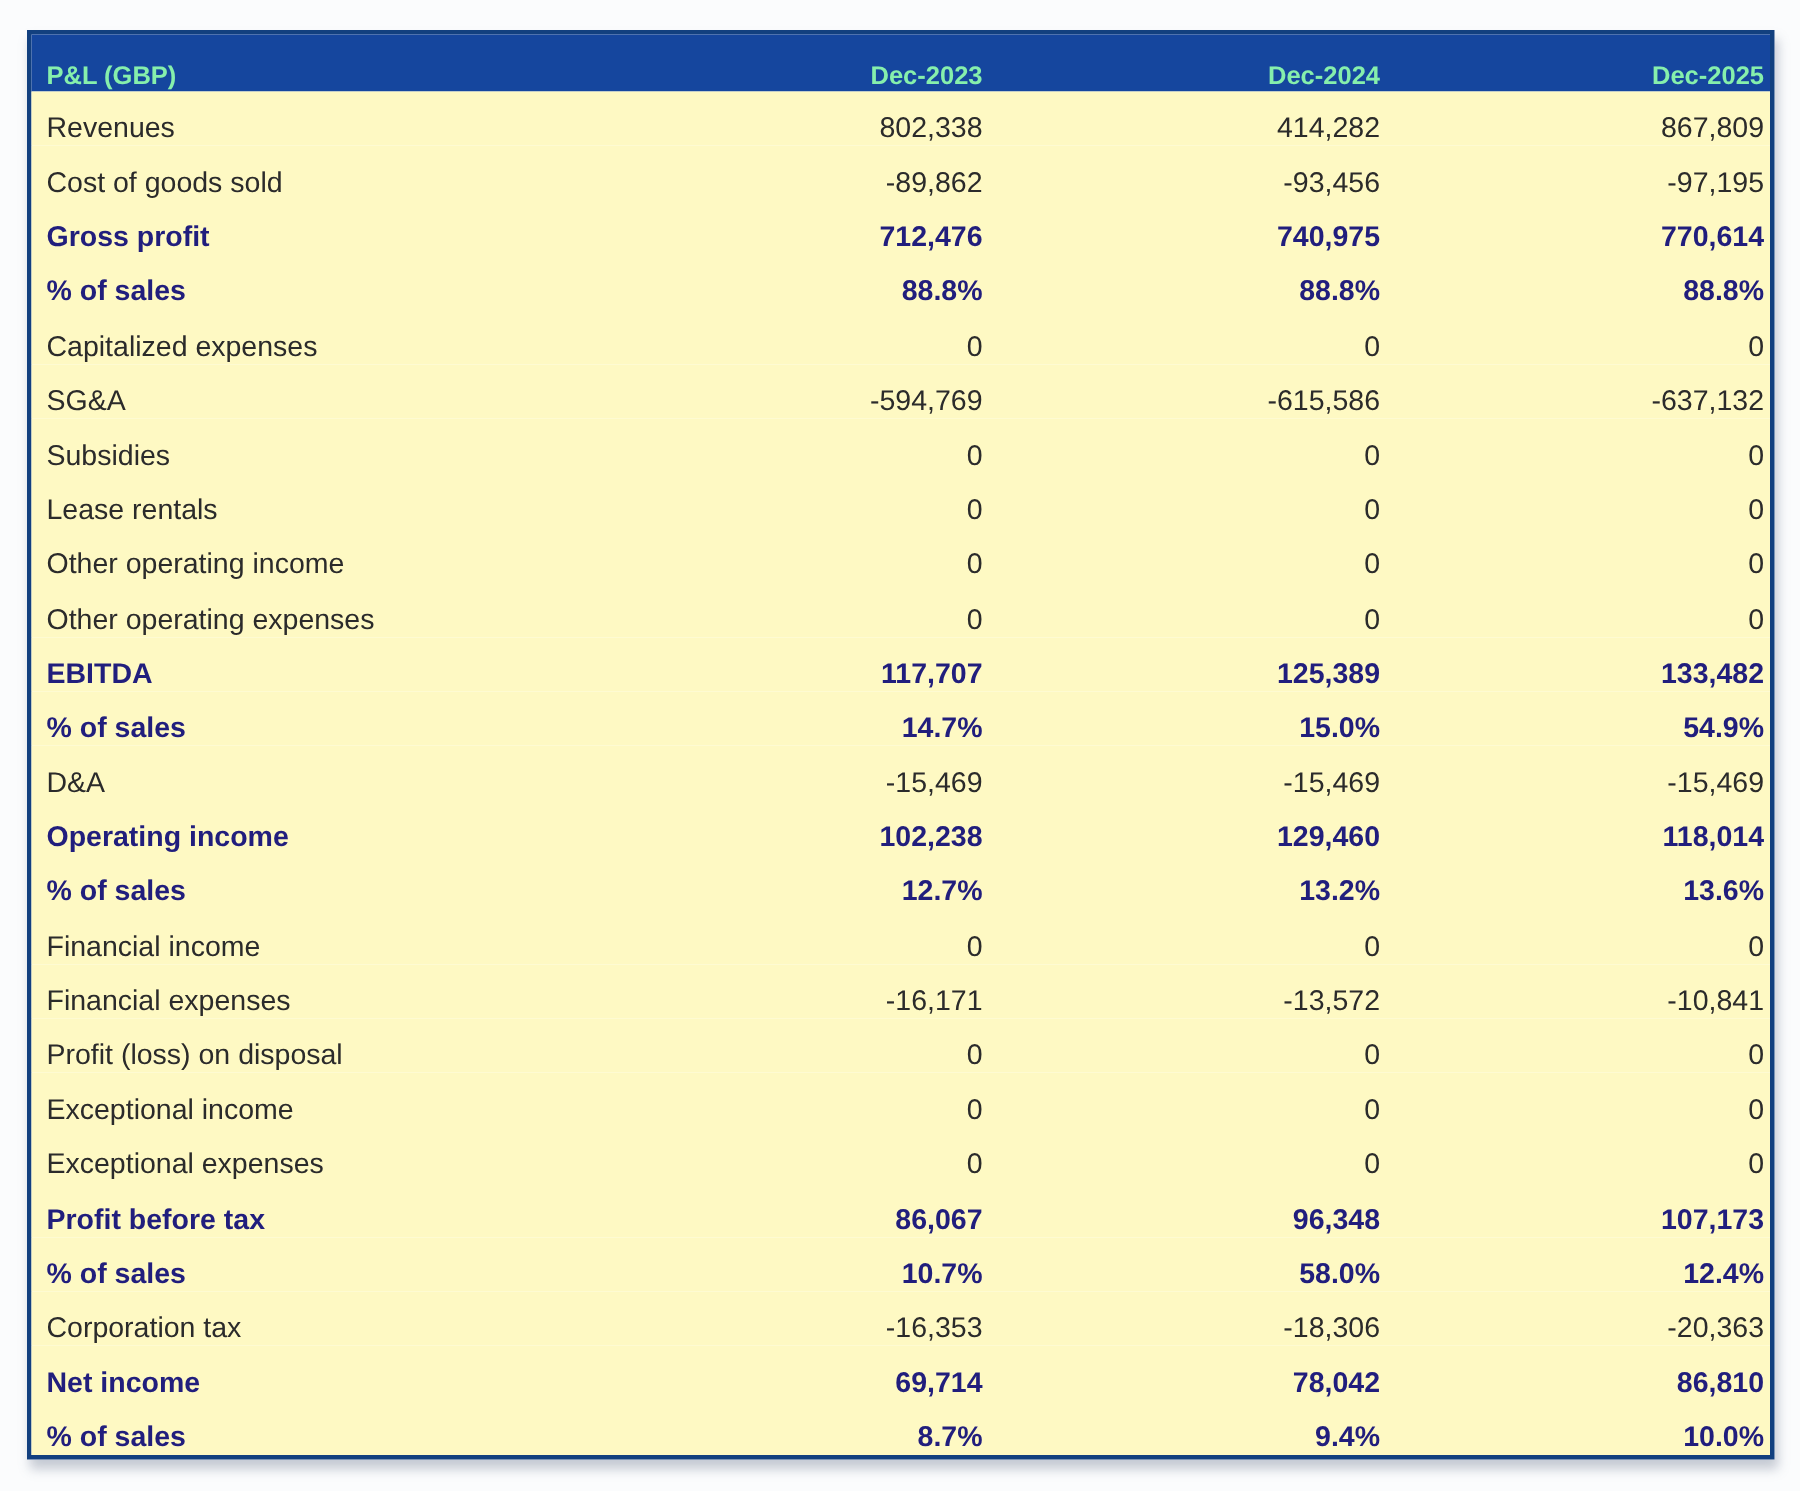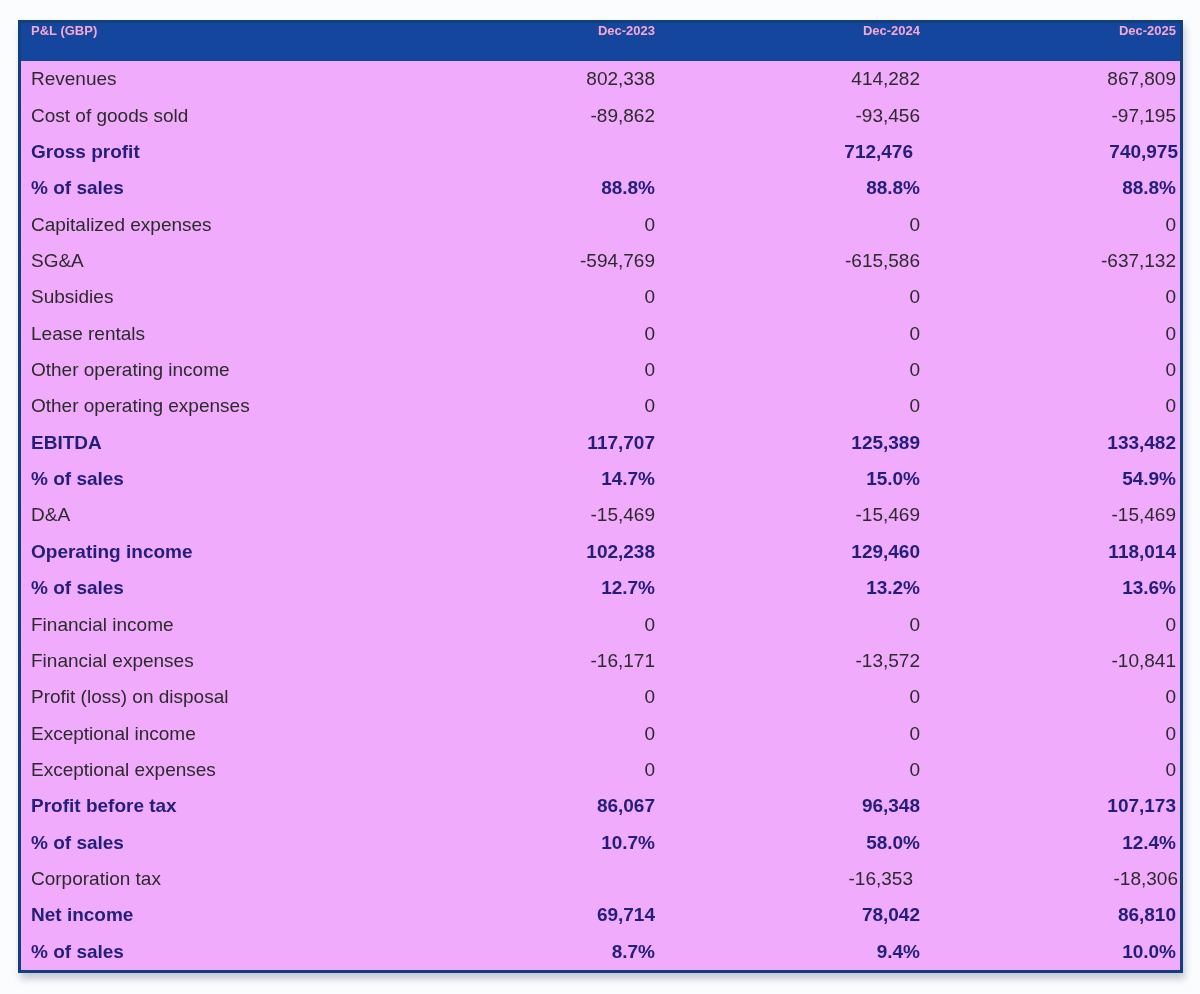--- a/index.html
+++ b/index.html
@@ -21,37 +21,37 @@
     border: 3px solid #12407f;
     box-shadow: 2px 6px 7px rgba(110, 122, 145, 0.38);
     display: flex;
     flex-direction: column;
   }
   .thead {
     height: 38px;
     flex: 0 0 38px;
     background: #15469e;
     display: flex;
-    align-items: flex-start;
-    color: #f9a8d4;
+    align-items: flex-end;
+    color: #86efac;
     font-weight: bold;
-    font-size: 13px;
+    font-size: 17px;
   }
   .tbody {
     flex: 1 1 auto;
     display: flex;
     flex-direction: column;
   }
   .row {
     flex: 1 1 auto;
     display: flex;
-    align-items: center;
+    align-items: flex-end;
     font-size: 19px;
     color: #2b2b2b;
-    background: #f0abfc;
+    background: #fef9c3;
   }
   .row.bold {
     font-weight: bold;
     color: #211e7d;
   }
   .col-label {
     flex: 1 1 auto;
     padding-left: 10px;
     text-align: left;
     white-space: nowrap;
@@ -91,20 +91,21 @@
         <div class="row">
           <div class="col-label">Cost of goods sold</div>
           <div class="col-val">-89,862</div>
           <div class="col-val">-93,456</div>
           <div class="col-val last">-97,195</div>
         </div>
         <div class="row bold">
           <div class="col-label">Gross profit</div>
           <div class="col-val">712,476</div>
           <div class="col-val">740,975</div>
+          <div class="col-val last">770,614</div>
         </div>
         <div class="row bold">
           <div class="col-label">% of sales</div>
           <div class="col-val">88.8%</div>
           <div class="col-val">88.8%</div>
           <div class="col-val last">88.8%</div>
         </div>
         <div class="row">
           <div class="col-label">Capitalized expenses</div>
           <div class="col-val">0</div>
@@ -210,20 +211,21 @@
         <div class="row bold">
           <div class="col-label">% of sales</div>
           <div class="col-val">10.7%</div>
           <div class="col-val">58.0%</div>
           <div class="col-val last">12.4%</div>
         </div>
         <div class="row">
           <div class="col-label">Corporation tax</div>
           <div class="col-val">-16,353</div>
           <div class="col-val">-18,306</div>
+          <div class="col-val last">-20,363</div>
         </div>
         <div class="row bold">
           <div class="col-label">Net income</div>
           <div class="col-val">69,714</div>
           <div class="col-val">78,042</div>
           <div class="col-val last">86,810</div>
         </div>
         <div class="row bold">
           <div class="col-label">% of sales</div>
           <div class="col-val">8.7%</div>

